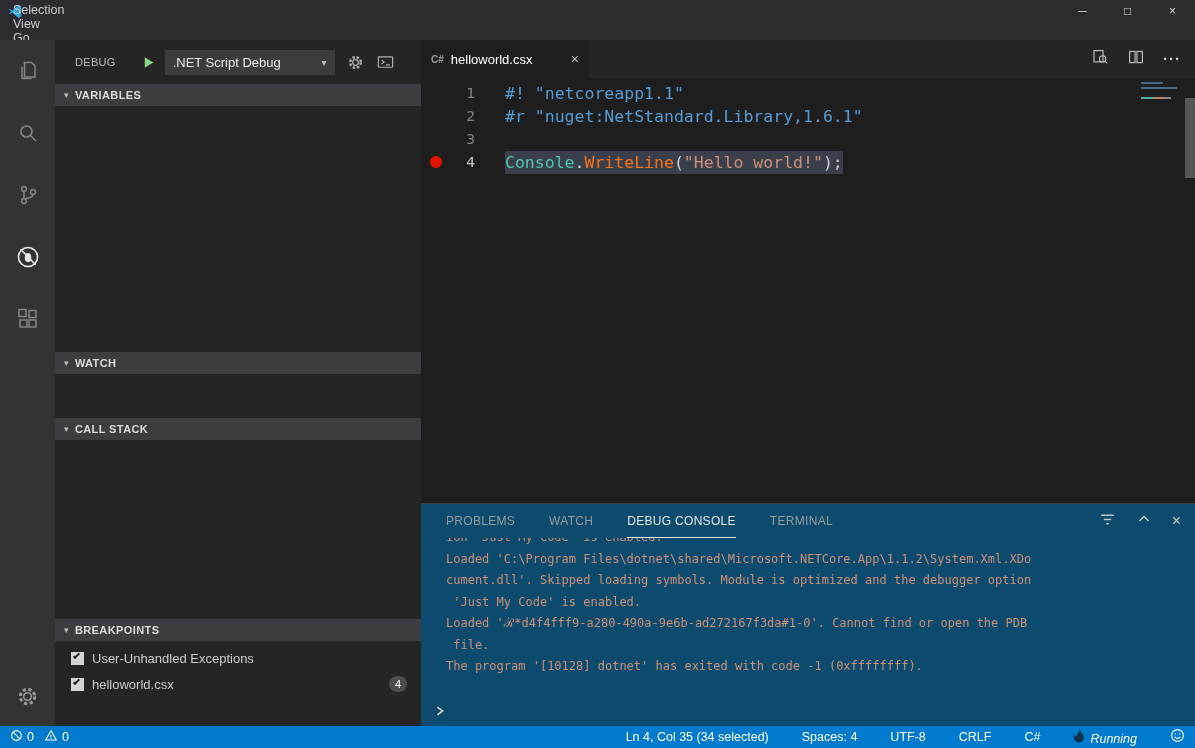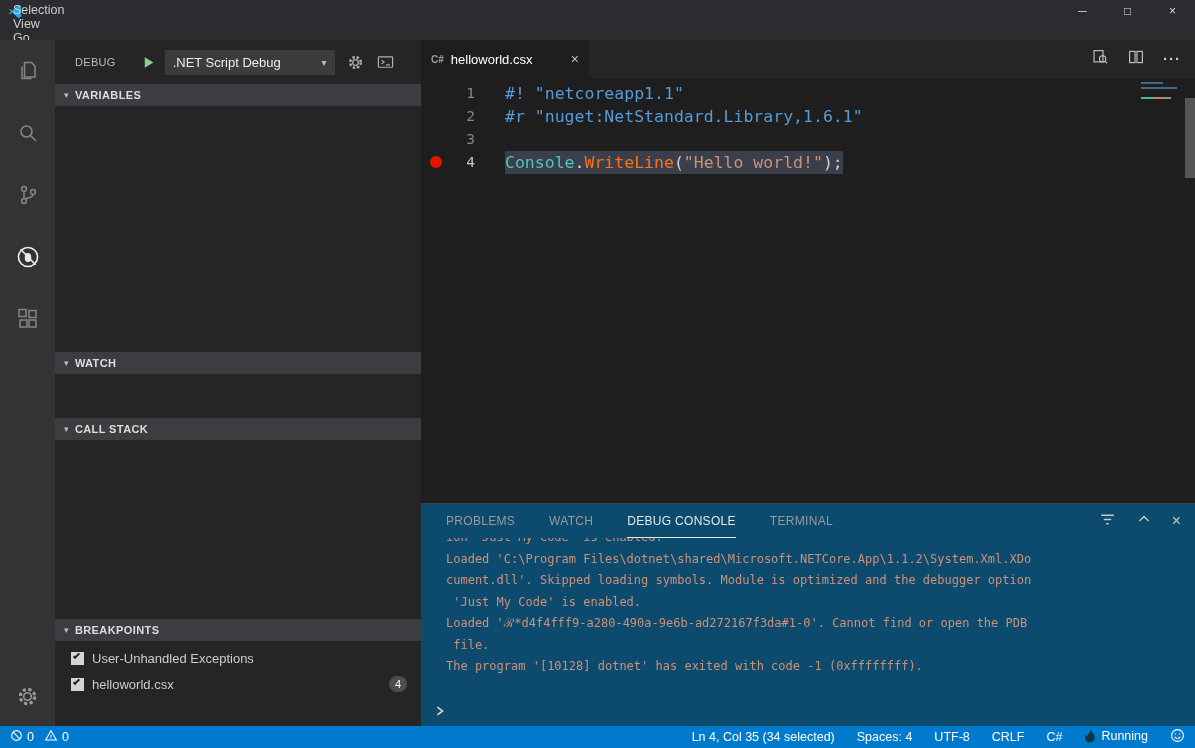--- a/index.html
+++ b/index.html
@@ -106,23 +106,23 @@
     font-family: "DejaVu Sans Mono", monospace; font-size: 12px; line-height: 21.5px;
     color: #ce9178; white-space: pre; }
   .console-line:first-child { margin-top: -11px; }
   .console-input { position: absolute; left: 12px; right: 0; bottom: 0; height: 26px;
     display: flex; align-items: center; }
 
   
   .statusbar { position: absolute; left: 0; right: 0; bottom: 0; height: 22px; background: #007acc;
     display: flex; align-items: center; color: #ffffff; font-size: 12.5px; padding: 0 10px; }
   .sb-group { display: flex; align-items: center; gap: 4px; margin-right: 10px; }
-  .sb-right { margin-left: auto; display: flex; align-items: center; gap: 22px; }
+  .sb-right { margin-left: auto; display: flex; align-items: center; gap: 33px; }
   .sb-item { white-space: nowrap; }
-  .sb-running { display: flex; align-items: flex-start; gap: 5px; }
+  .sb-running { display: flex; align-items: flex-end; gap: 5px; font-style: italic; }
 </style>
 </head>
 <body>
 
 <div class="titlebar">
   <span class="vscode-logo">
     <svg viewBox="0 0 16 16" width="15" height="15">
         <path fill="#2aa7e8" d="M11 1 4.5 7 2 5.2 1 5.7 3.4 8 1 10.3l1 .5L4.5 9 11 15l3-1.4V2.4L11 1z"></path>
       </svg>
   </span>

